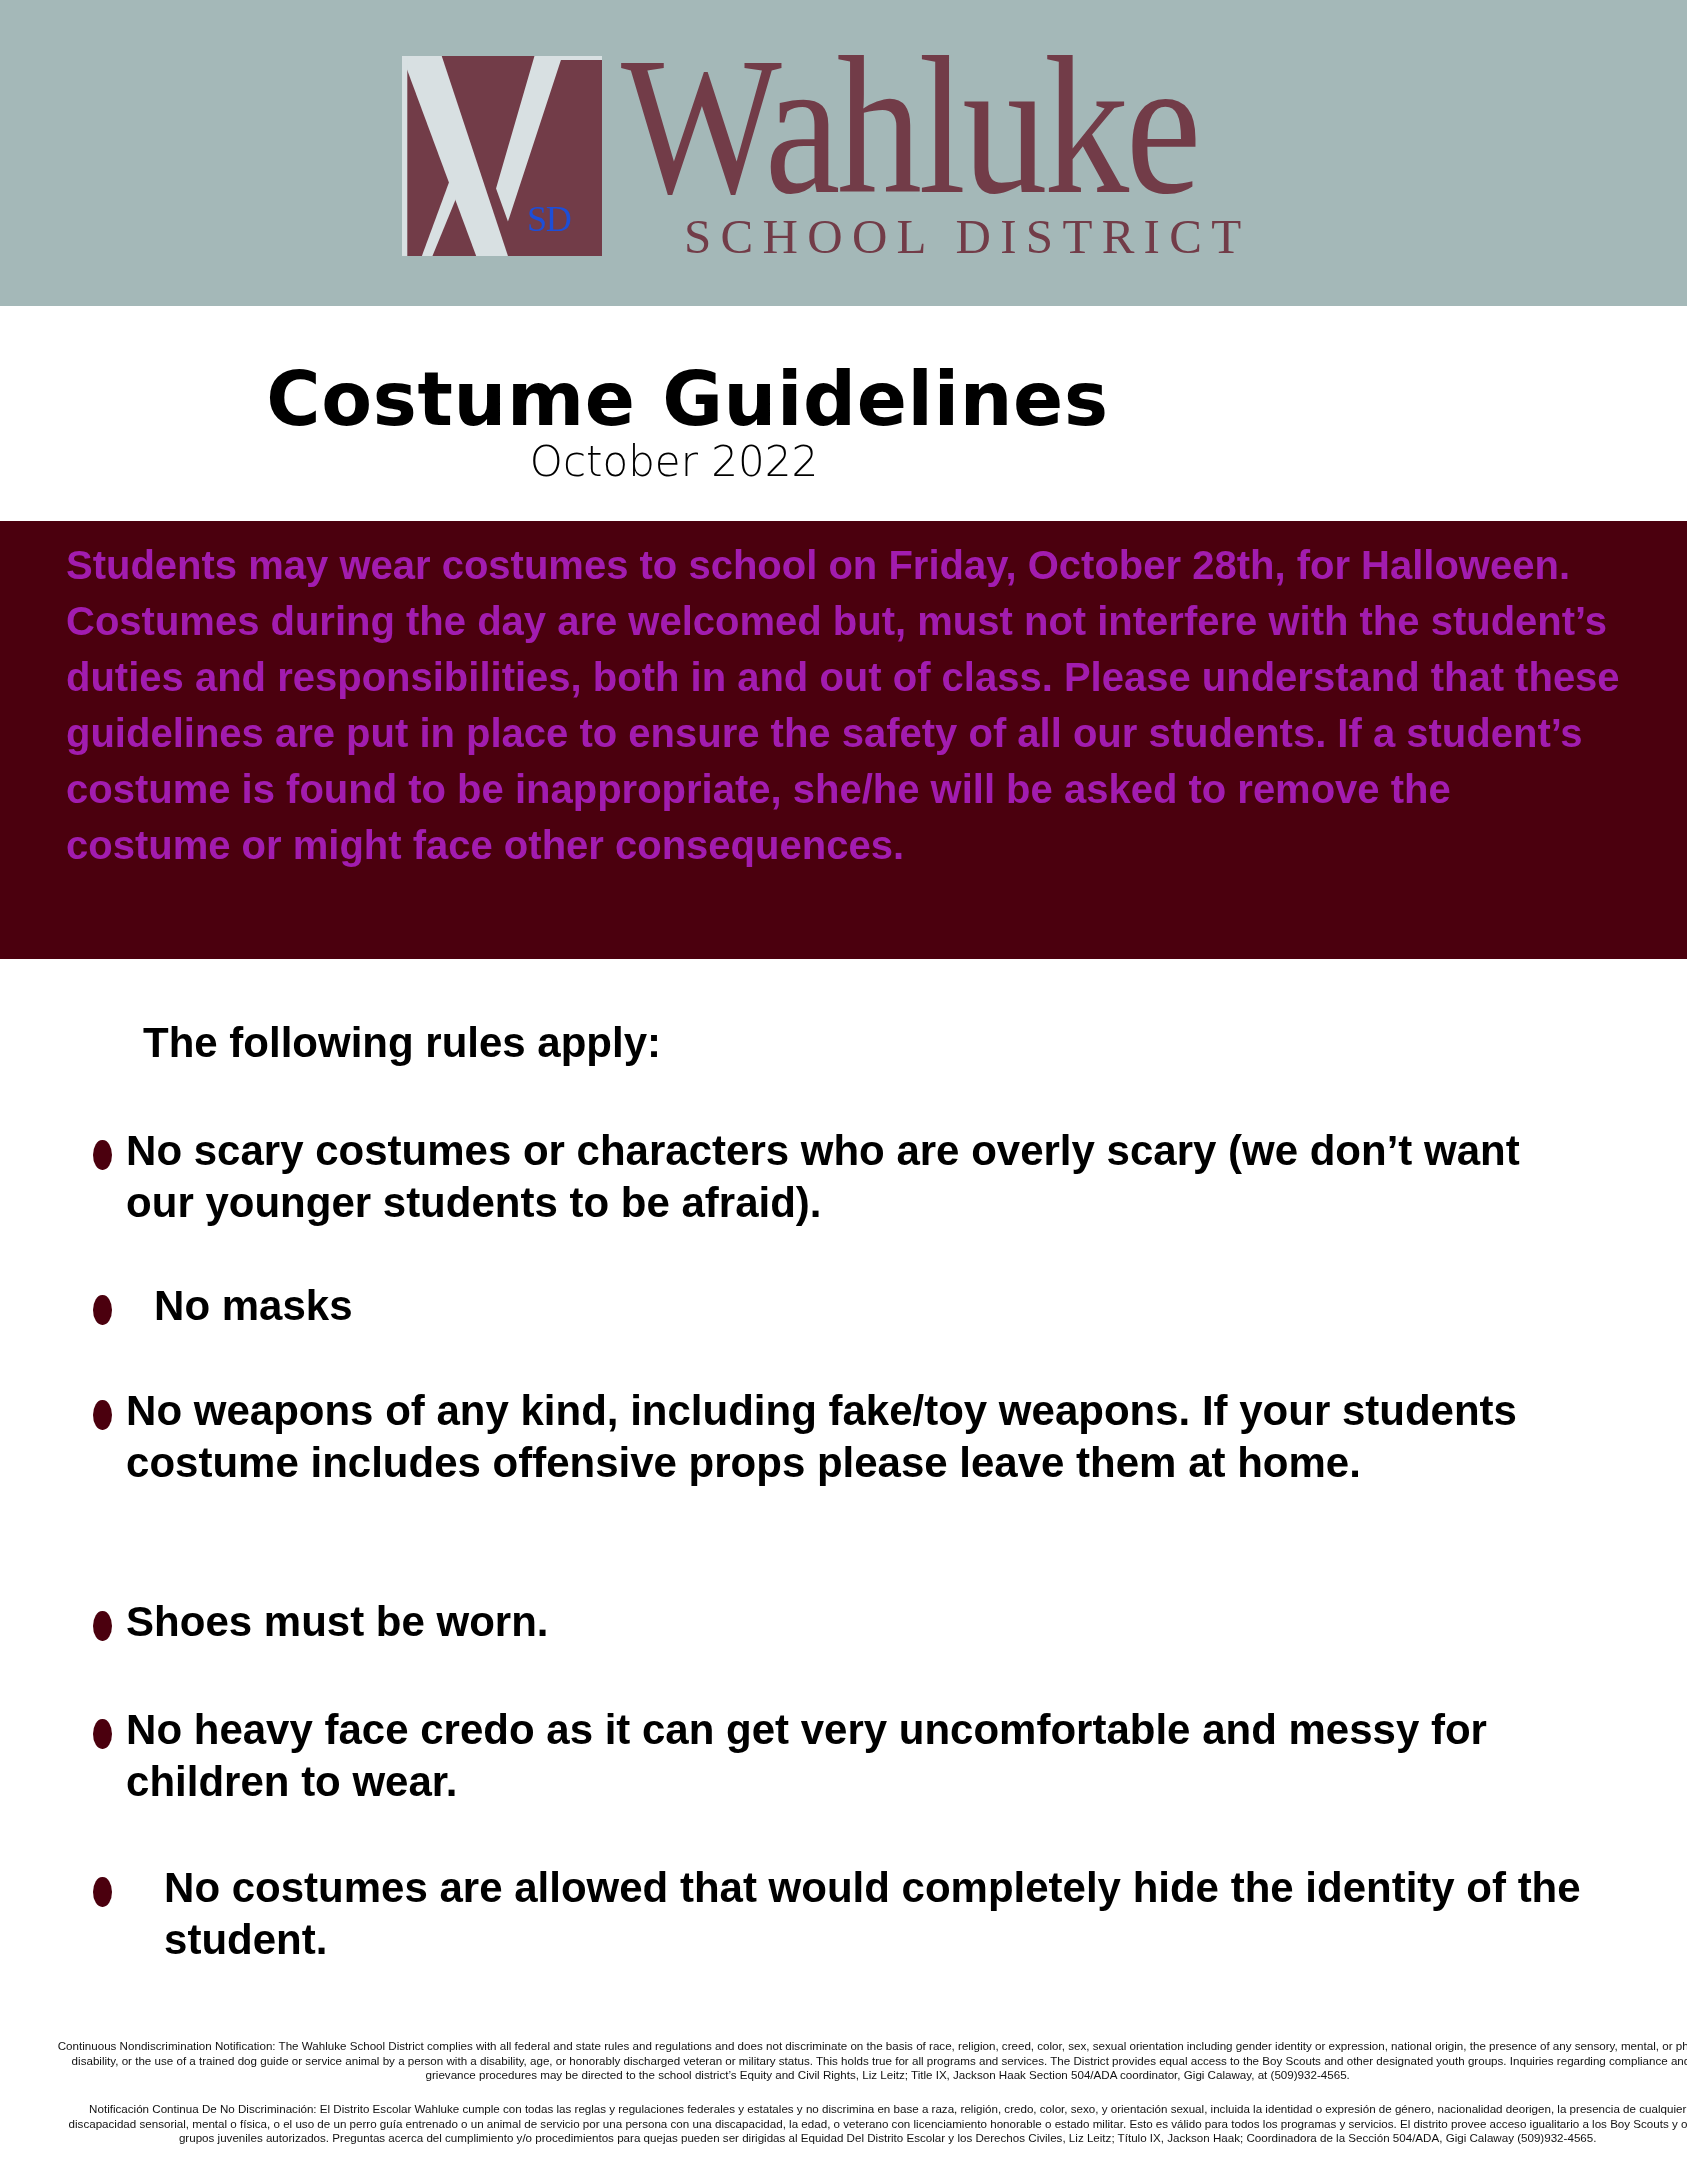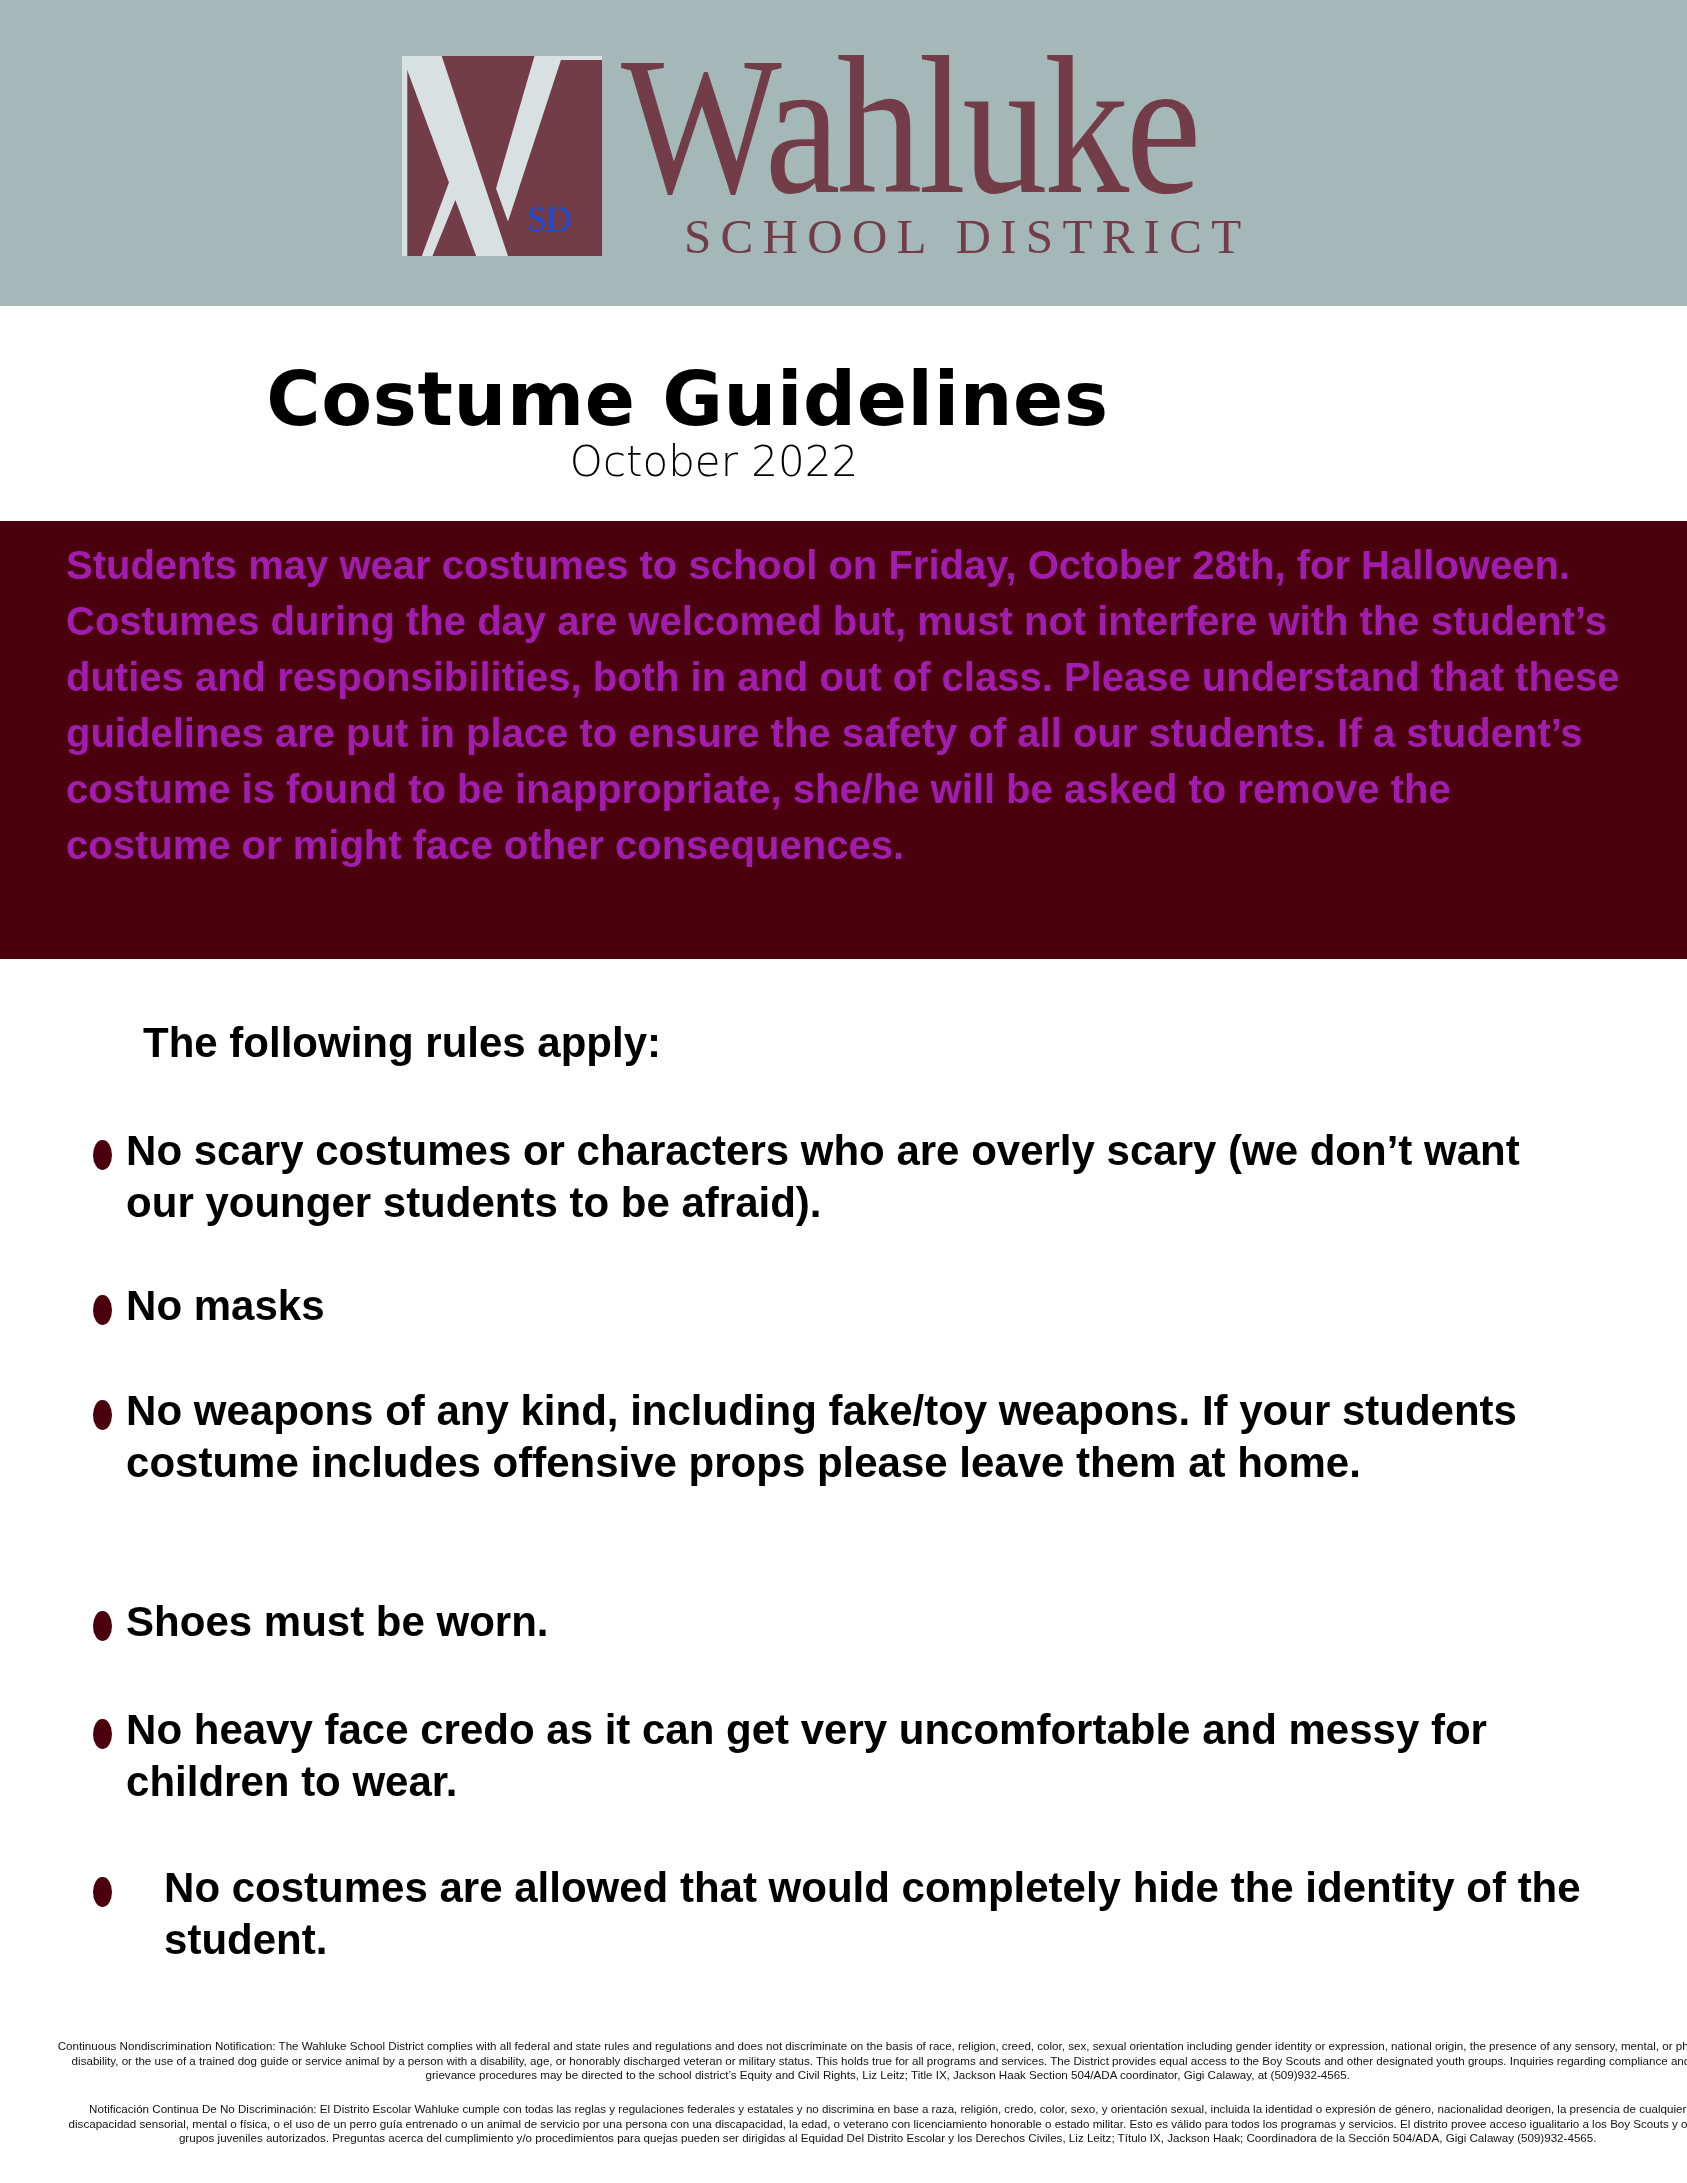--- a/index.html
+++ b/index.html
@@ -53,21 +53,20 @@
       font-weight: bold;
       font-size: 74px; line-height: 86px;
       letter-spacing: 0.7px;
     }
     .date {
       position: absolute; left: 0; top: 435px; width: 1348px;
       text-align: center;
       font-family: "DejaVu Sans", sans-serif;
       font-size: 42px; line-height: 53px;
       font-weight: 300;
-      margin-left: 40px;
     }
     .notice-band {
       position: absolute; left: 0; top: 521px;
       width: 1687px; height: 438px;
       background: #4b000e;
     }
     .notice-text {
       position: absolute; left: 66px; top: 537px; width: 1555px;
       text-align: left;
       color: #a21caf;
@@ -128,21 +127,21 @@
 
 <div class="notice-band"></div>
 <div class="notice-text">Students may wear costumes to school on Friday, October 28th, for Halloween. Costumes during the day are welcomed but, must not interfere with the student’s duties and responsibilities, both in and out of class. Please understand that these guidelines are put in place to ensure the safety of all our students. If a student’s costume is found to be inappropriate, she/he will be asked to remove the costume or might face other consequences.</div>
 
 <div class="rules-heading">The following rules apply:</div>
 
 <div class="rule" style="top:1125px;">
   <span class="bullet"></span>
   <span class="rule-text">No scary costumes or characters who are overly scary (we don’t want our younger students to be afraid).</span>
 </div>
-<div class="rule" style="top:1280px;">
+<div class="rule" style="top:1280px;gap:28px;">
   <span class="bullet"></span>
   <span class="rule-text">No masks</span>
 </div>
 <div class="rule" style="top:1385px;">
   <span class="bullet"></span>
   <span class="rule-text">No weapons of any kind, including fake/toy weapons. If your students costume includes offensive props please leave them at home.</span>
 </div>
 <div class="rule" style="top:1596px;">
   <span class="bullet"></span>
   <span class="rule-text">Shoes must be worn.</span>

